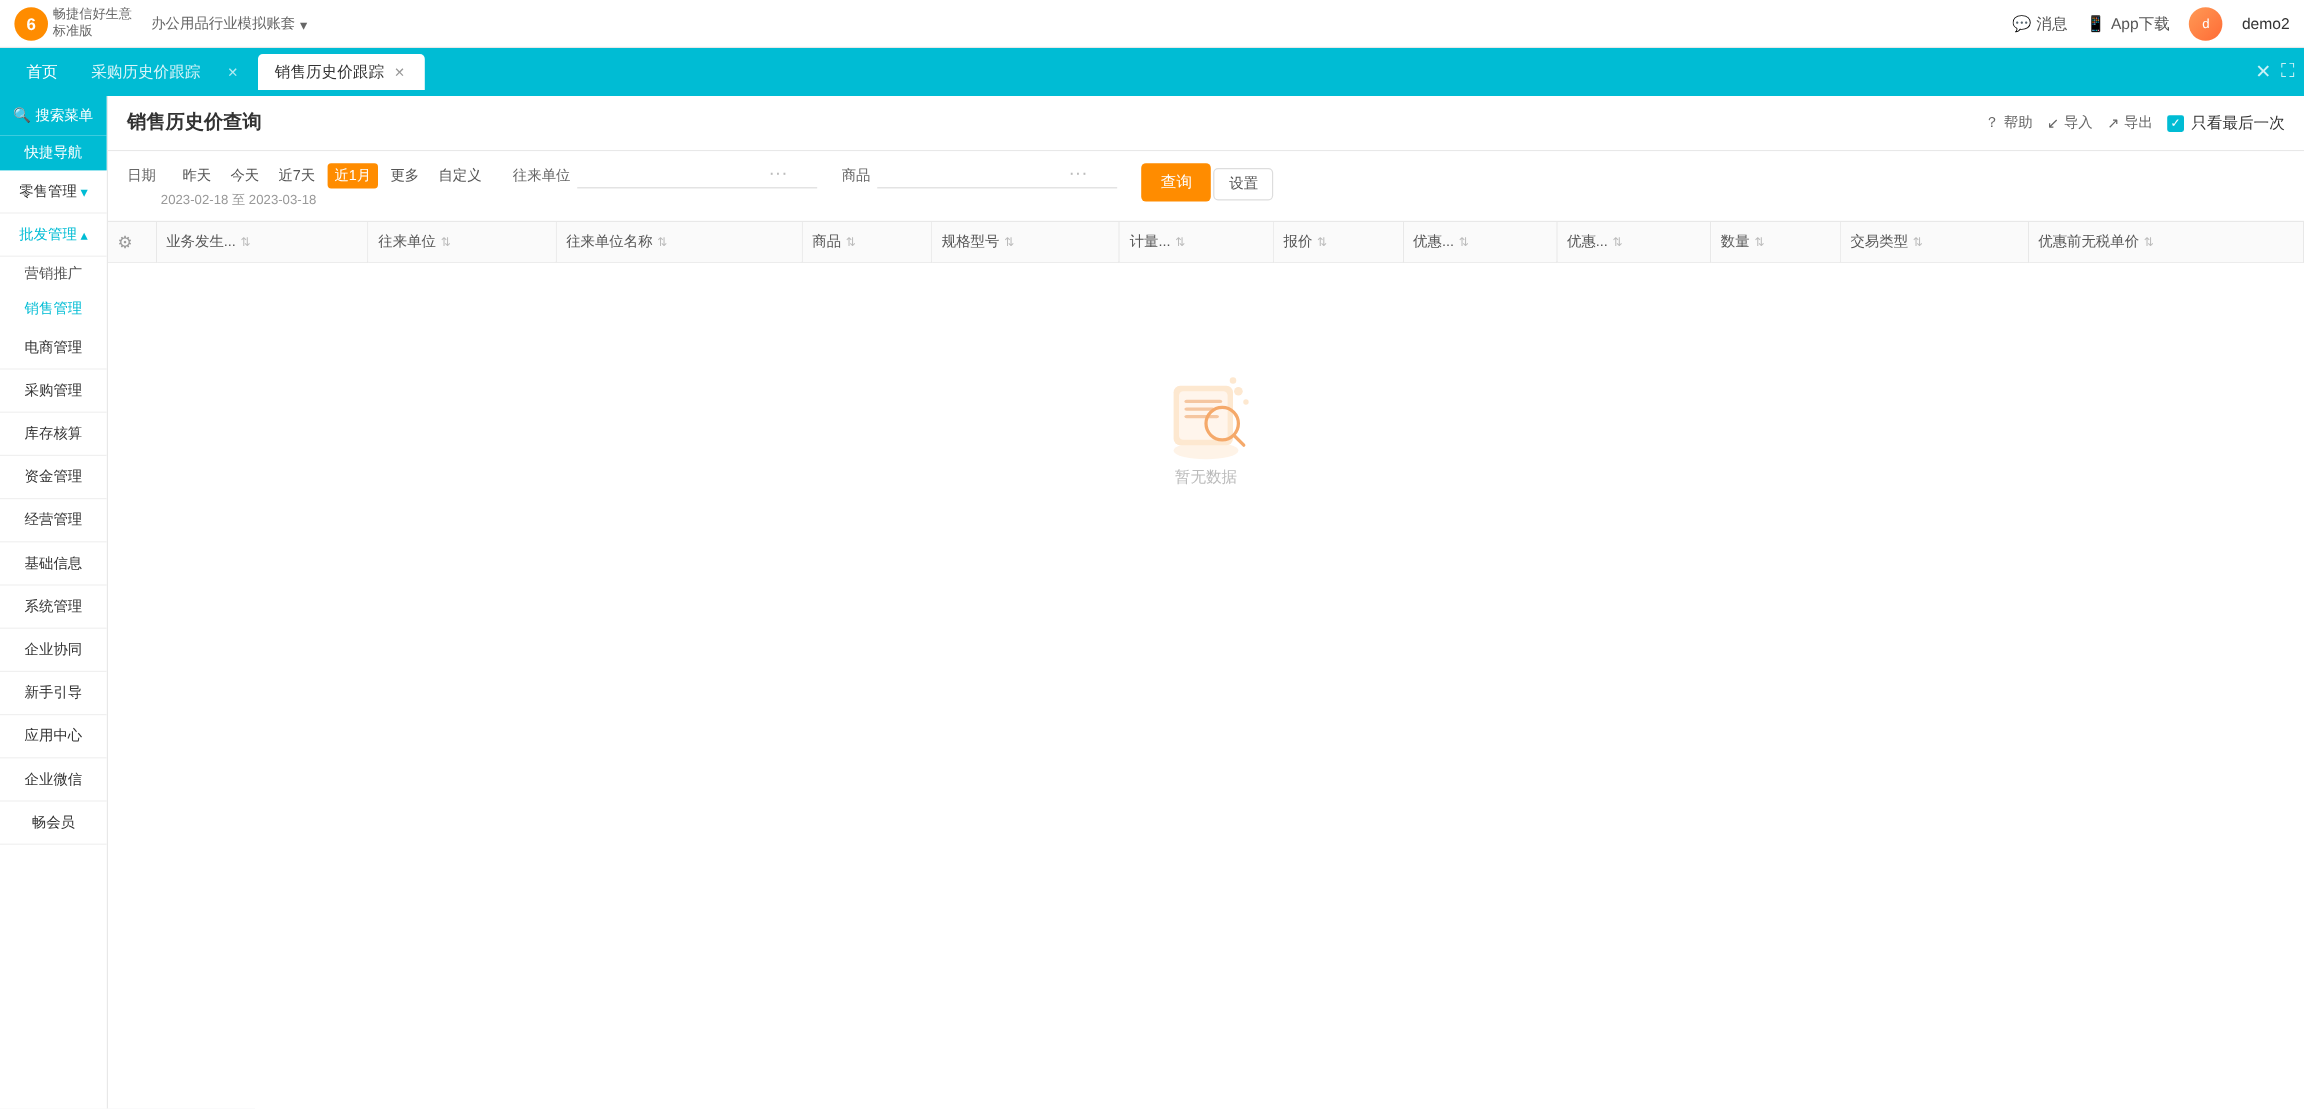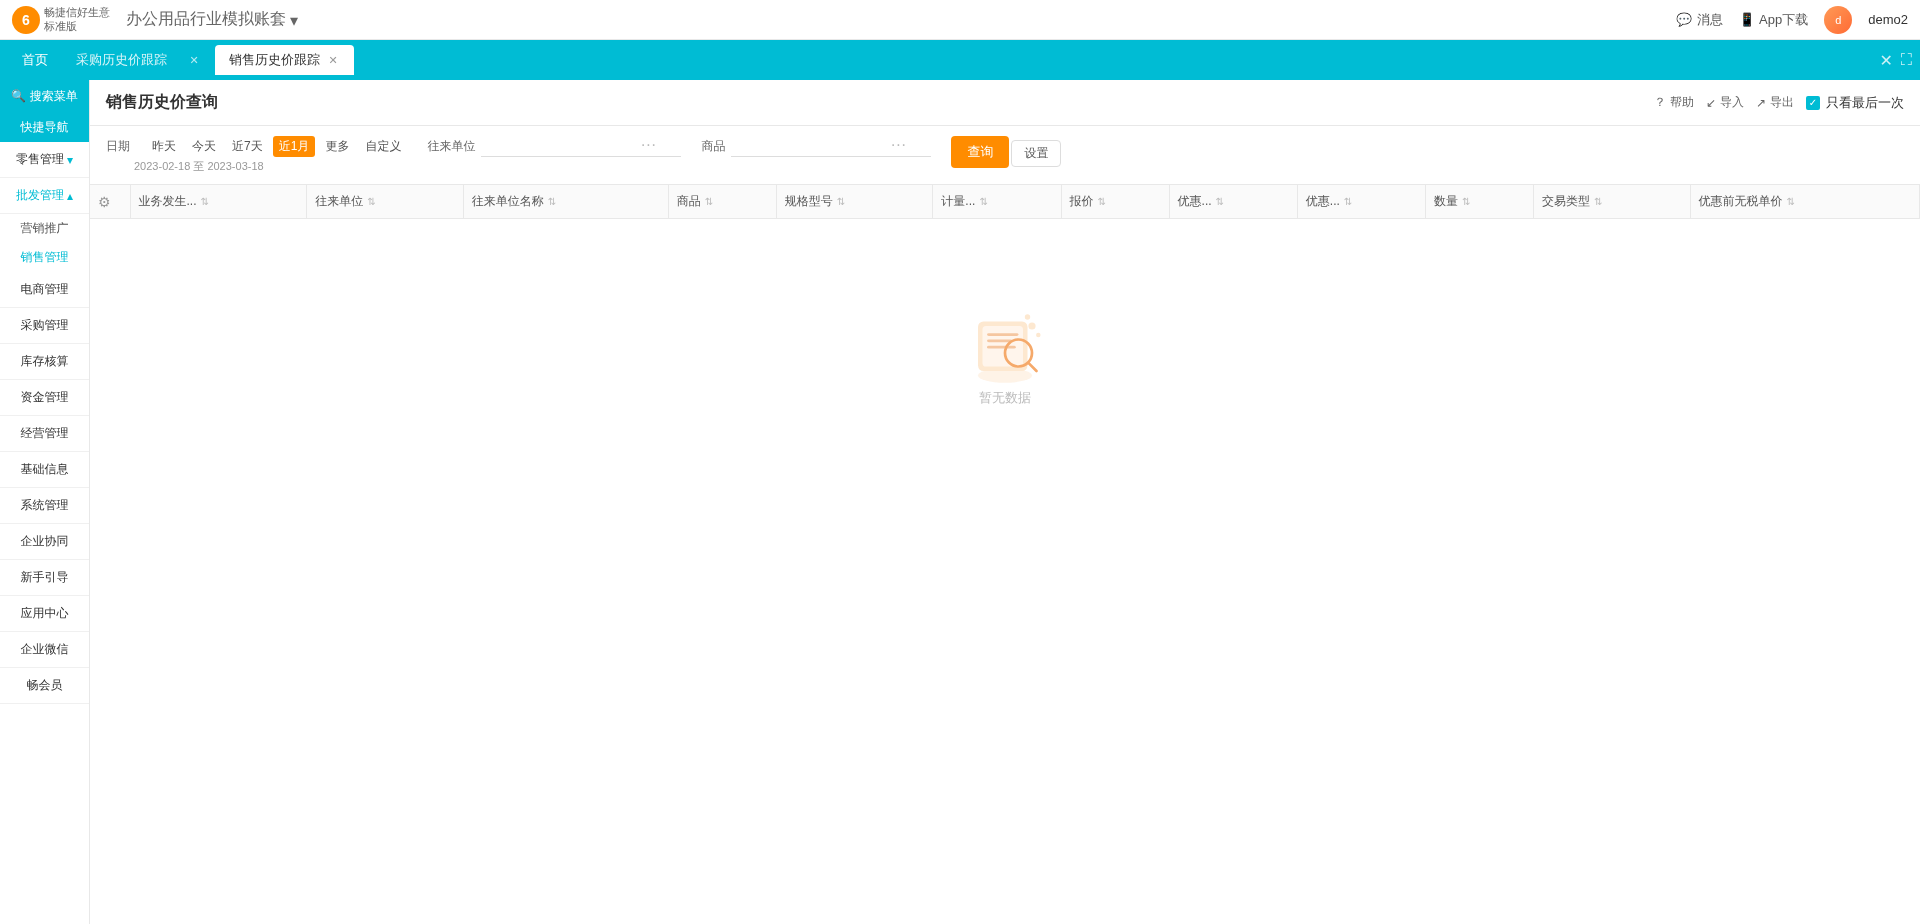--- a/index.html
+++ b/index.html
@@ -8,21 +8,21 @@
     
     .top-header {
       display: flex; align-items: center; justify-content: space-between;
       background: #fff; height: 40px; padding: 0 12px;
       border-bottom: 1px solid #e8e8e8; flex-shrink: 0;
     }
     .top-header-left { display: flex; align-items: center; gap: 8px; }
     .logo-area { display: flex; align-items: center; gap: 4px; cursor: pointer; }
     .logo-icon { width: 28px; height: 28px; background: #ff8c00; border-radius: 50%; display: flex; align-items: center; justify-content: center; color: white; font-size: 14px; font-weight: bold; }
     .logo-text { font-size: 11px; color: #666; line-height: 1.2; }
-    .workspace-selector { display: flex; align-items: flex-end; gap: 4px; font-size: 16px; color: #666; cursor: pointer; padding: 4px 8px; border-radius: 4px; }
+    .workspace-selector { display: flex; align-items: flex-end; gap: 4px; font-size: 12px; color: #666; cursor: pointer; padding: 4px 8px; border-radius: 4px; }
     .top-header-right { display: flex; align-items: center; gap: 16px; }
     .header-action { display: flex; align-items: center; gap: 4px; font-size: 13px; color: #555; cursor: pointer; }
     .avatar { width: 28px; height: 28px; border-radius: 50%; background: linear-gradient(135deg, #ff9a56, #ff6b35); display: flex; align-items: center; justify-content: center; color: white; font-size: 11px; cursor: pointer; }
 
     
     .tab-bar {
       background: #00bcd4; height: 40px; display: flex; align-items: center;
       padding: 0 8px; flex-shrink: 0;
     }
     .tab-item {

